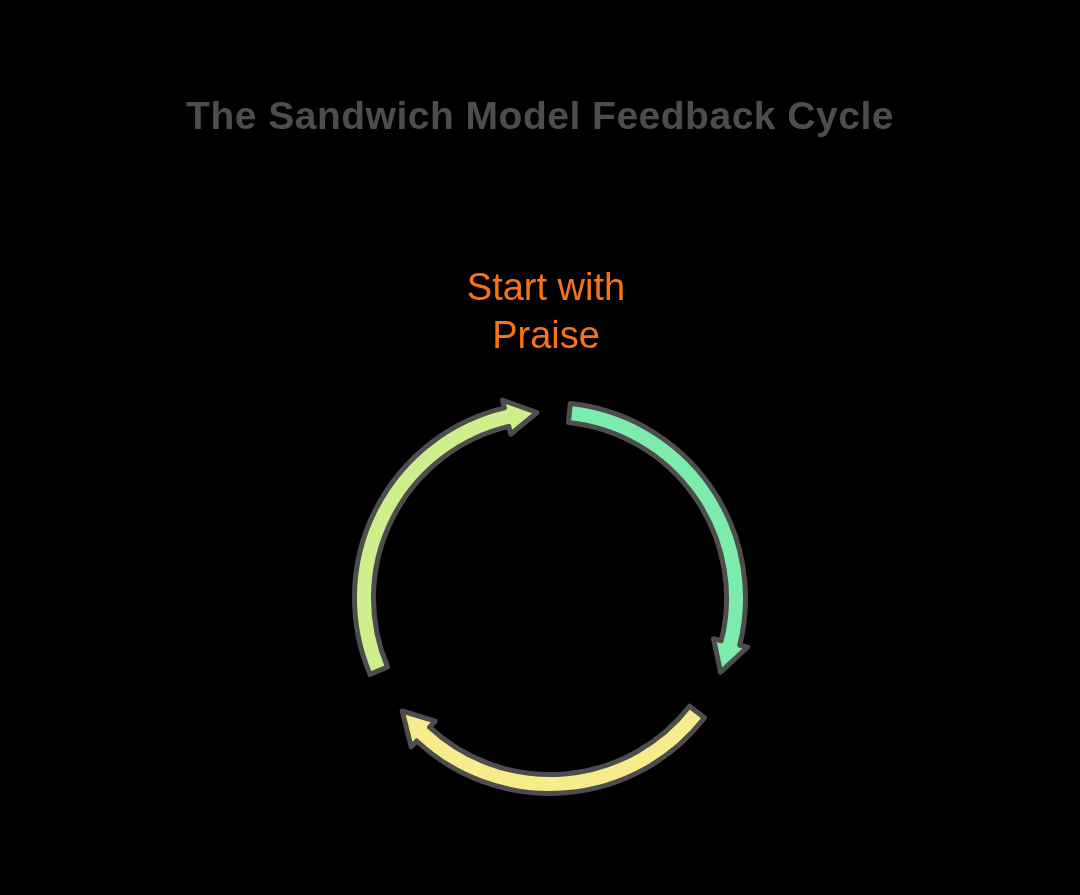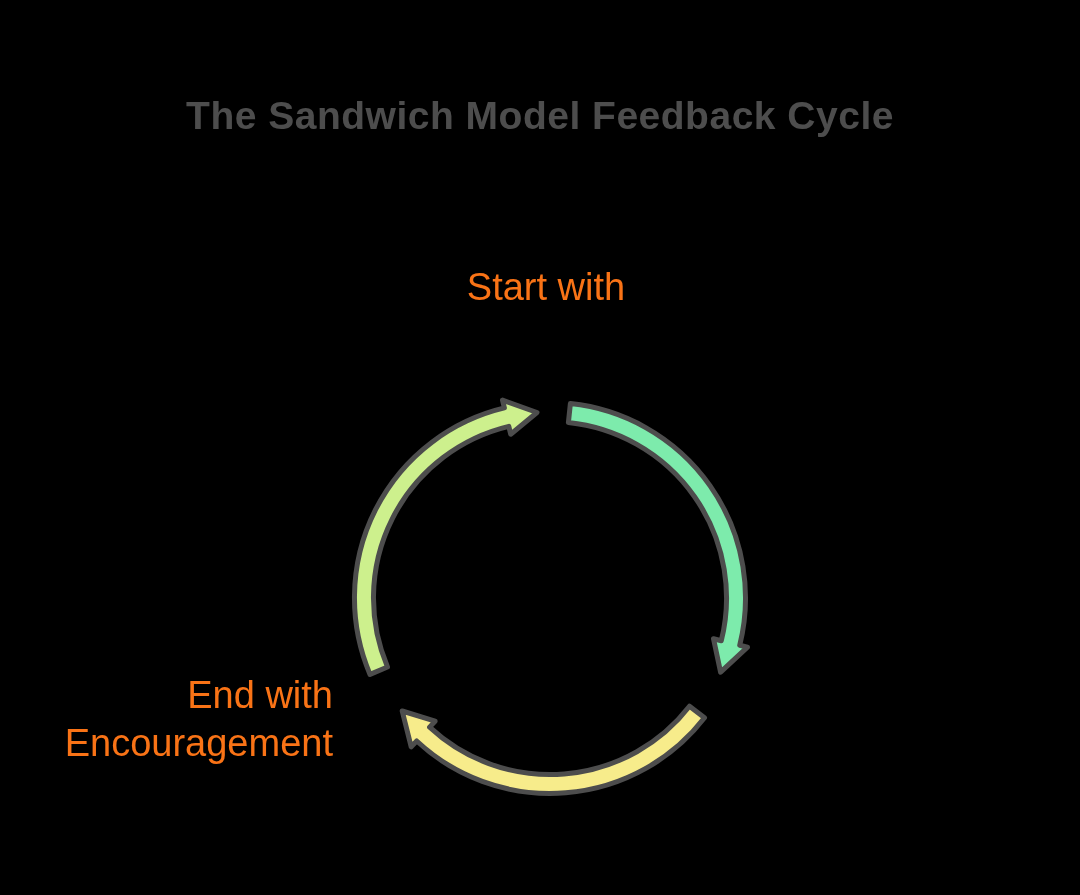--- a/index.html
+++ b/index.html
@@ -69,23 +69,20 @@
   <h1 class="title">The Sandwich Model Feedback Cycle</h1>
 
   <svg class="cycle-svg" id="cycle-svg" viewBox="0 0 1080 895" xmlns="http://www.w3.org/2000/svg">
       <path d="M 570.4 403.6 A 195.5 195.5 0 0 1 739.7 645.3 L 747.5 647.2 L 720.6 672.2 L 713.5 638.8 L 721.3 640.7 A 176.5 176.5 0 0 0 568.4 422.5 Z" fill="#7DEBAC" stroke="#4D4D4D" stroke-width="5" stroke-linejoin="round"></path>
       <path d="M 704.5 717.8 A 195.5 195.5 0 0 1 416.7 741.0 L 411.2 746.8 L 402.2 711.0 L 435.1 721.2 L 429.6 727.1 A 176.5 176.5 0 0 0 689.5 706.2 Z" fill="#F7EC8B" stroke="#4D4D4D" stroke-width="5" stroke-linejoin="round"></path>
       <path d="M 370.0 674.4 A 195.5 195.5 0 0 1 504.4 407.9 L 502.5 400.1 L 537.0 412.5 L 510.7 434.2 L 508.8 426.4 A 176.5 176.5 0 0 0 387.5 667.0 Z" fill="#CDF08D" stroke="#4D4D4D" stroke-width="5" stroke-linejoin="round"></path>
     </svg>
 
   <div class="node-label node-start">
     <div>Start with</div>
+    <div>Praise</div>
   </div>
 
   <div class="node-label node-suggest">
   </div>
 
-  <div class="node-label node-end">
-    <div>End with</div>
-    <div>Encouragement</div>
-  </div>
 
 </div>
 
 </body></html>

